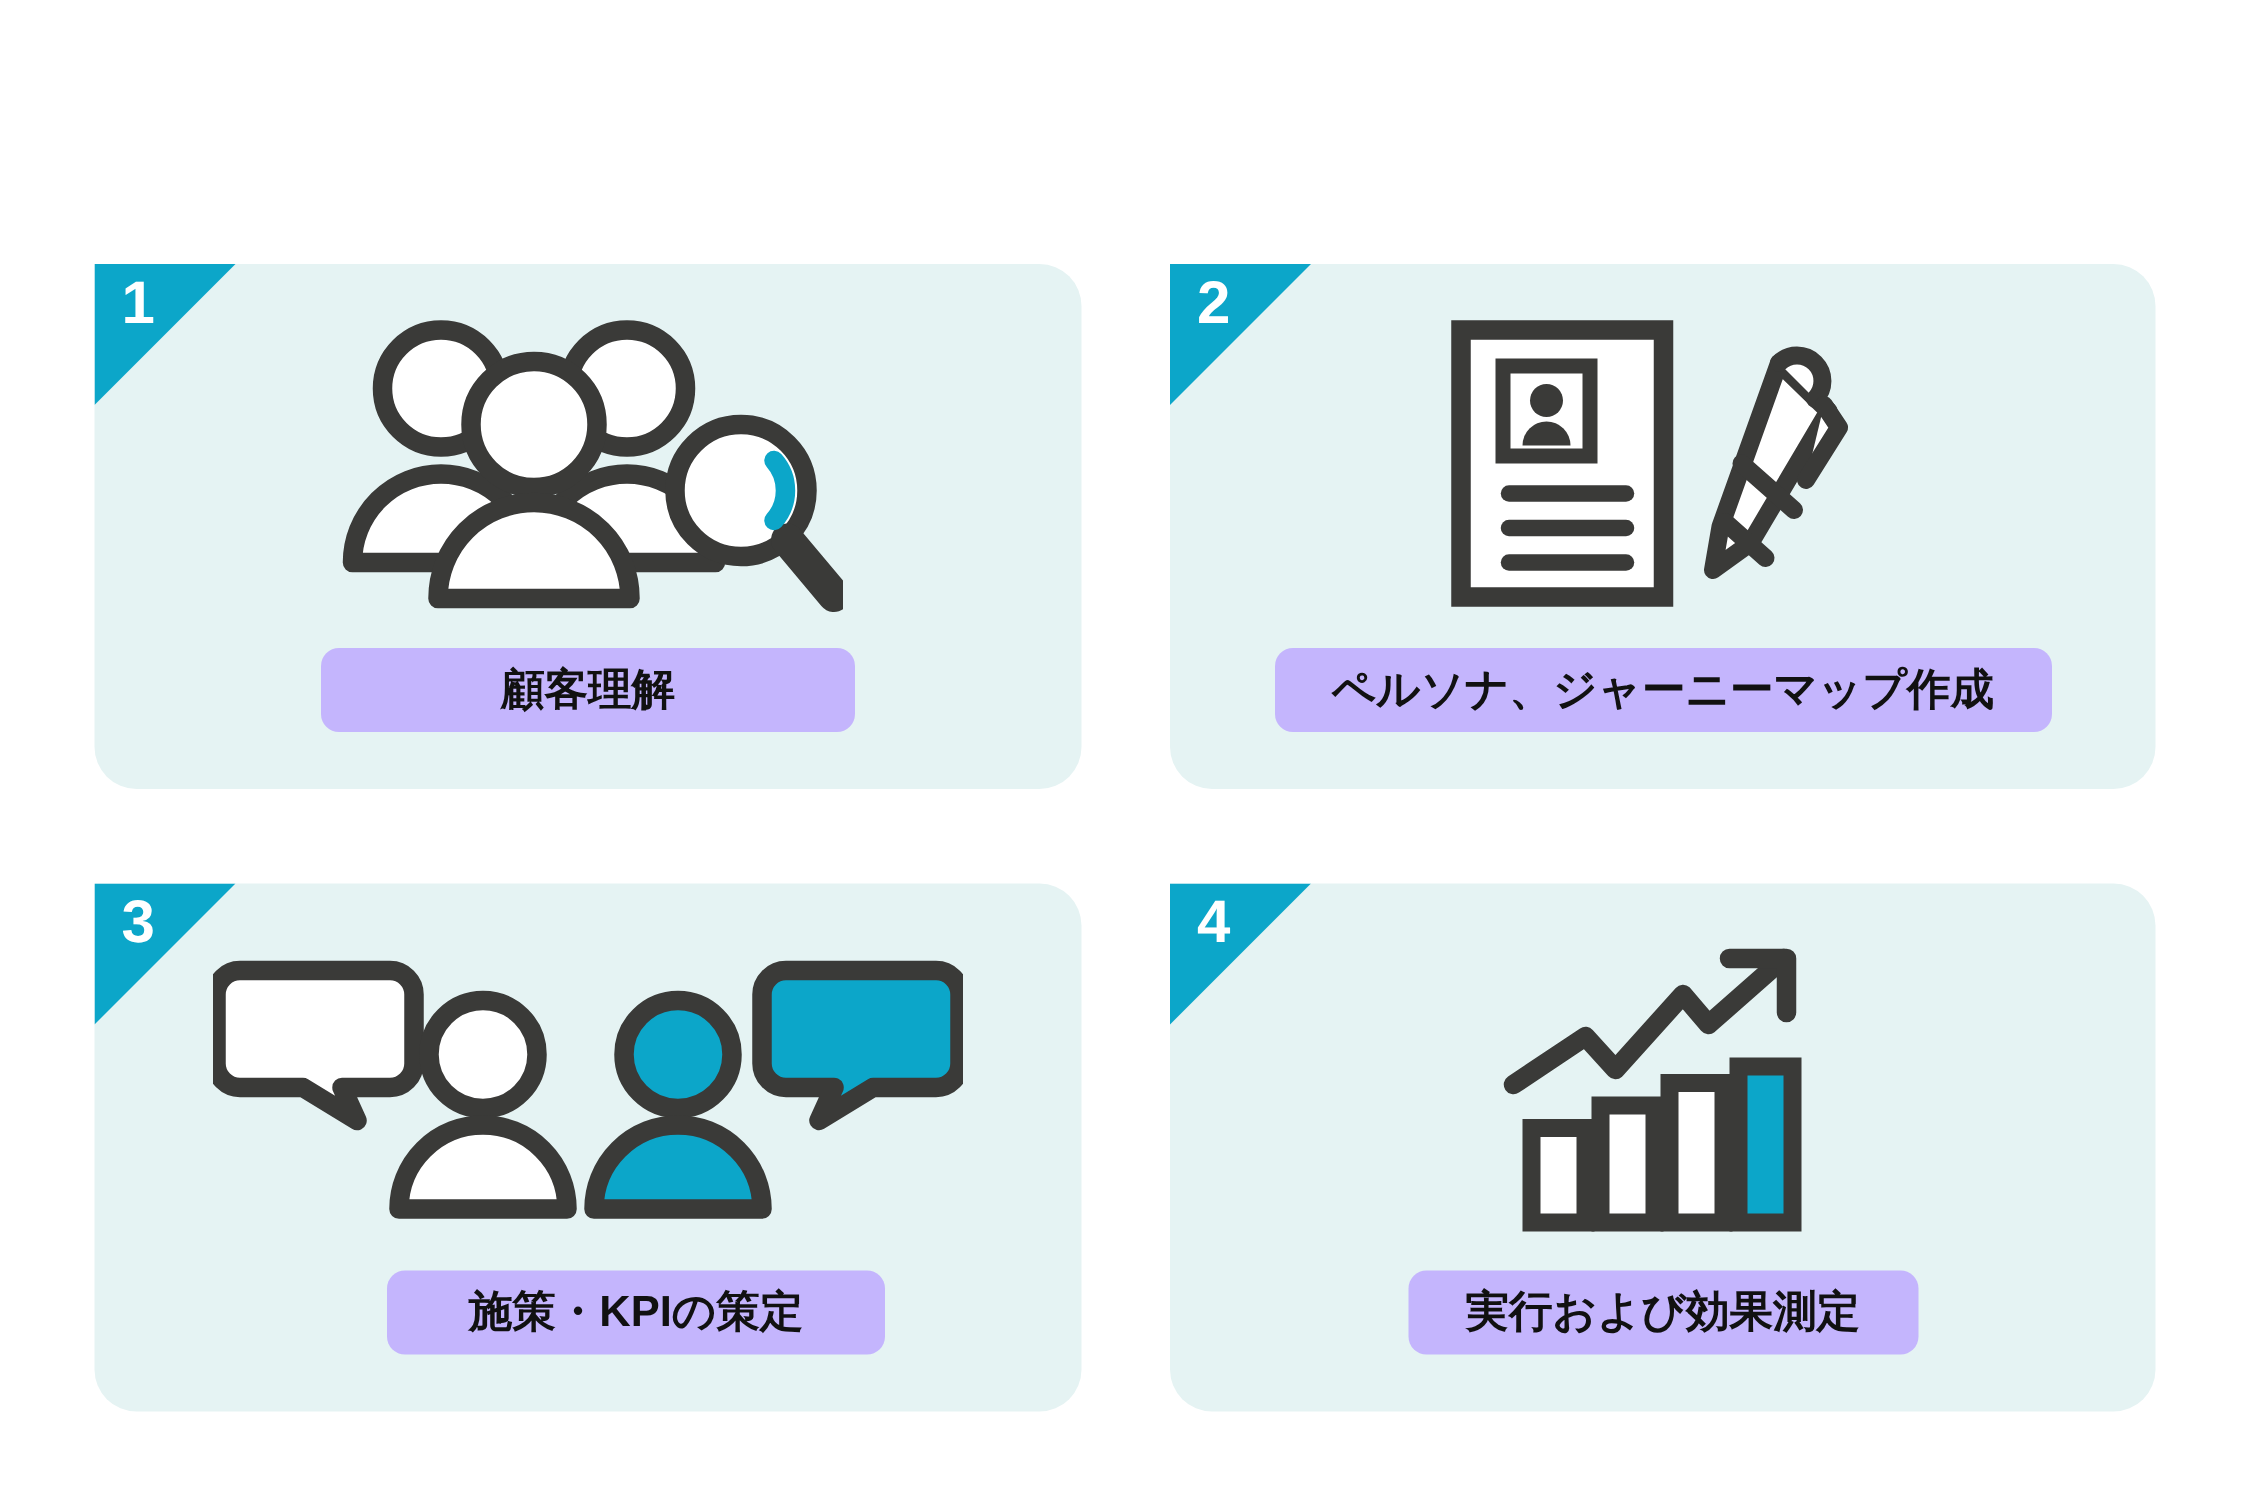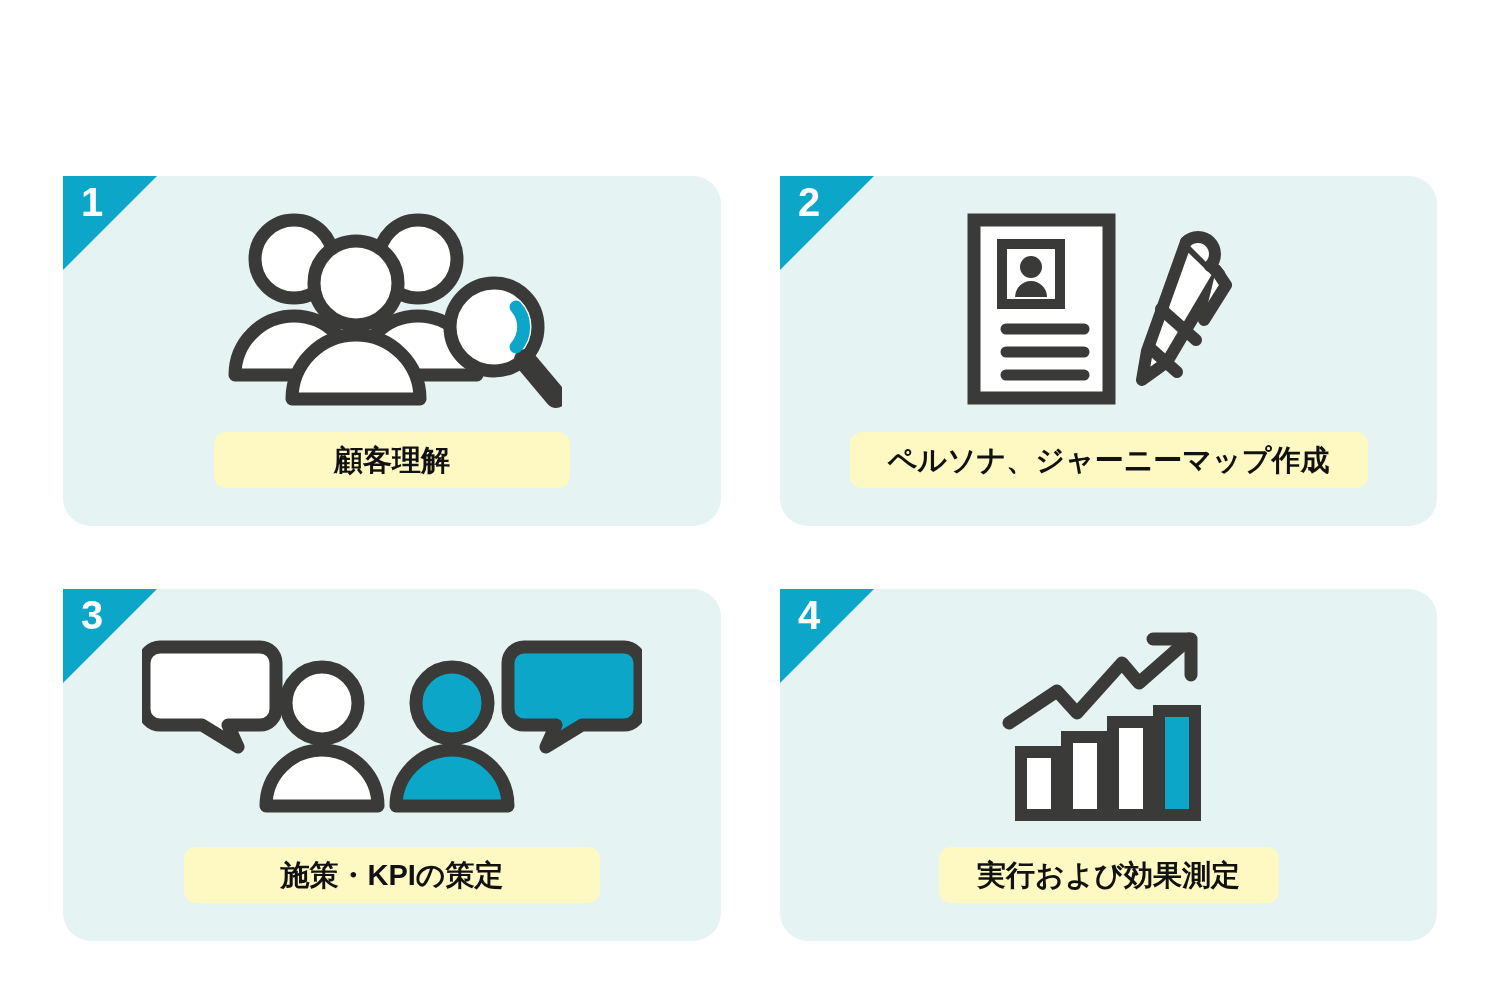--- a/index.html
+++ b/index.html
@@ -101,39 +101,39 @@
     justify-content: center;
   }
   .icon-area svg { display: block; }
 
   
   .label-pill {
     position: absolute;
     bottom: 38px;
     left: 50%;
     transform: translateX(-50%);
-    background: #fef9c3;
+    background: #c4b5fd;
     border-radius: 12px;
     height: 56px;
     display: flex;
     align-items: center;
     justify-content: center;
     padding: 0 34px;
     box-sizing: border-box;
     white-space: nowrap;
   }
   .label-pill .label-text {
     color: #111111;
     font-size: 29px;
     font-weight: bold;
     line-height: 1;
     letter-spacing: 0px;
   }
   .card.c1 .label-pill { width: 356px; padding: 0; }
-  .card.c3 .label-pill { width: 416px; padding: 0; }
+  .card.c3 .label-pill { width: 332px; padding: 0; margin-left: 32px; }
   .card.c4 .label-pill { width: 340px; padding: 0; }
   .card.c2 .label-pill { width: 518px; padding: 0; }
 </style>
 </head>
 <body>
 
 <div class="page">
 
 
   <div class="cards">

